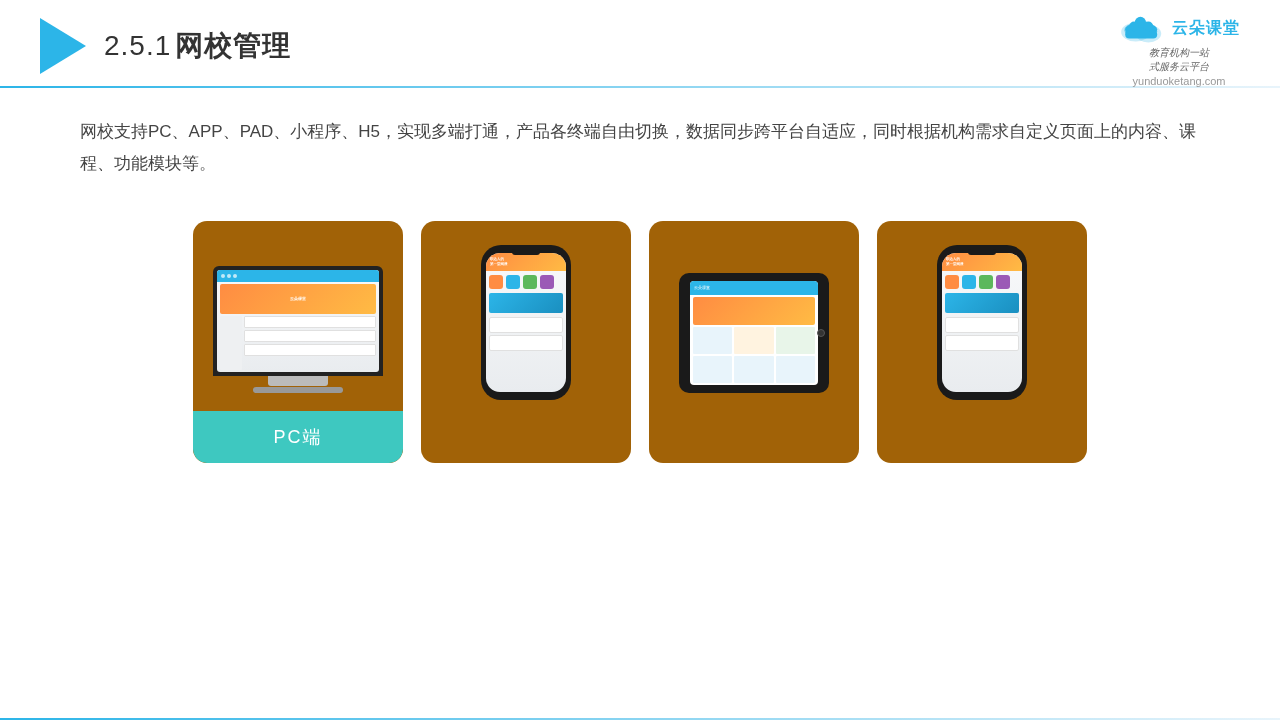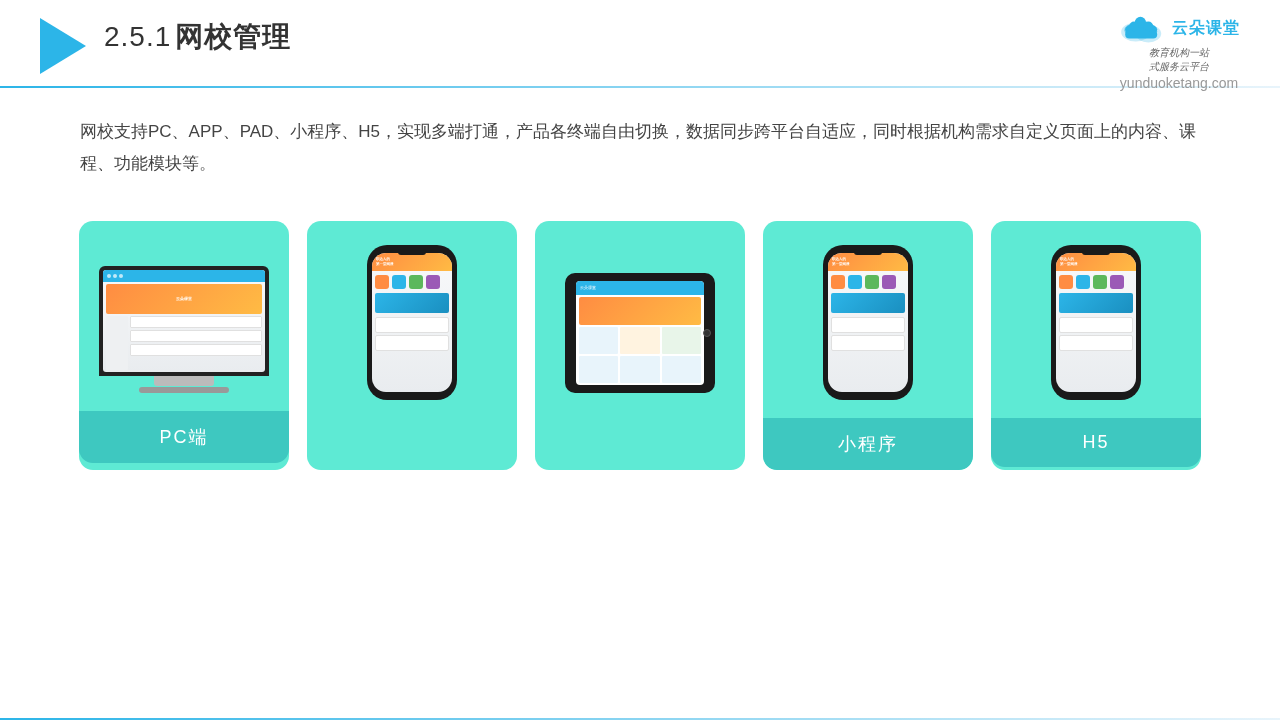--- a/index.html
+++ b/index.html
@@ -8,20 +8,21 @@
       background: #fff;
       width: 1280px;
       height: 720px;
       overflow: hidden;
       position: relative;
     }
 
     
     .header {
       display: flex;
+      align-items: center;
       padding: 18px 40px 0 40px;
       position: relative;
     }
     .logo-triangle {
       width: 0;
       height: 0;
       border-top: 28px solid transparent;
       border-bottom: 28px solid transparent;
       border-left: 46px solid #2cb5e8;
       margin-right: 18px;
@@ -61,21 +62,21 @@
       letter-spacing: 1px;
     }
     .brand-sub {
       font-size: 10px;
       color: #666;
       text-align: center;
       margin-top: 2px;
       font-style: italic;
     }
     .brand-url {
-      font-size: 14px;
+      font-size: 11px;
       color: #999;
       margin-top: 1px;
     }
 
     
     .divider {
       height: 2px;
       background: linear-gradient(to right, #2cb5e8, #e8f4fb);
       margin: 12px 0 0 0;
     }
@@ -91,21 +92,21 @@
     
     .cards-section {
       display: flex;
       justify-content: center;
       gap: 18px;
       padding: 10px 60px;
       margin-top: 10px;
     }
 
     .card {
-      background: #5eead4;
+      background: #a16207;
       border-radius: 14px;
       width: 210px;
       display: flex;
       flex-direction: column;
       align-items: center;
       padding-bottom: 0;
       overflow: hidden;
       flex-shrink: 0;
     }
 
@@ -555,47 +556,18 @@
                 </div>
                 <div class="phone-card-mini"></div>
                 <div class="phone-card-mini2"></div>
                 <div class="phone-card-mini2"></div>
               </div>
             </div>
           </div>
         </div>
       </div>
     </div>
-    <div class="card-label">小程序</div>
   </div>
 
-  <div class="card">
-    <div class="card-device-area">
-      <div class="device-phone">
-        <div class="phone-outer">
-          <div class="phone-notch"></div>
-          <div class="phone-screen">
-            <div class="phone-screen-content">
-              <div class="phone-header-bar">
-                <div class="phone-header-text">职达人的<br>第一堂网课</div>
-              </div>
-              <div class="phone-body">
-                <div class="phone-icons-row">
-                  <div class="phone-icon-mini"></div>
-                  <div class="phone-icon-mini"></div>
-                  <div class="phone-icon-mini"></div>
-                  <div class="phone-icon-mini"></div>
-                </div>
-                <div class="phone-card-mini"></div>
-                <div class="phone-card-mini2"></div>
-                <div class="phone-card-mini2"></div>
-              </div>
-            </div>
-          </div>
-        </div>
-      </div>
-    </div>
-    <div class="card-label">H5</div>
-  </div>
 
 </div>
 
 <div class="bottom-divider"></div>
 
 </body></html>

